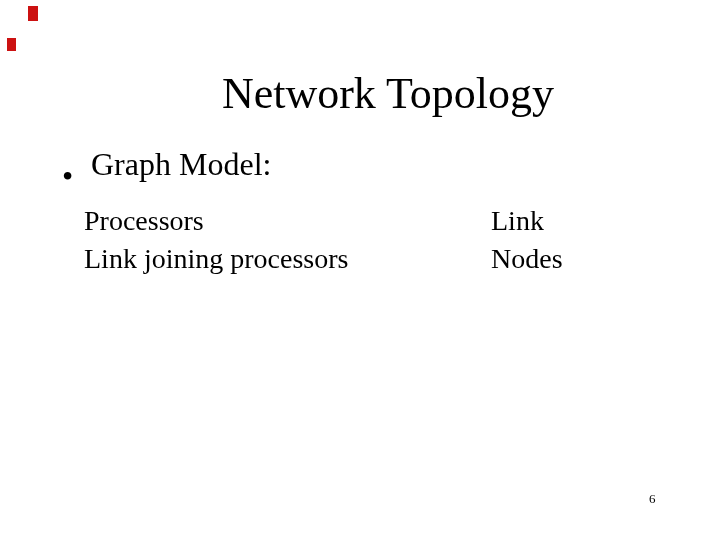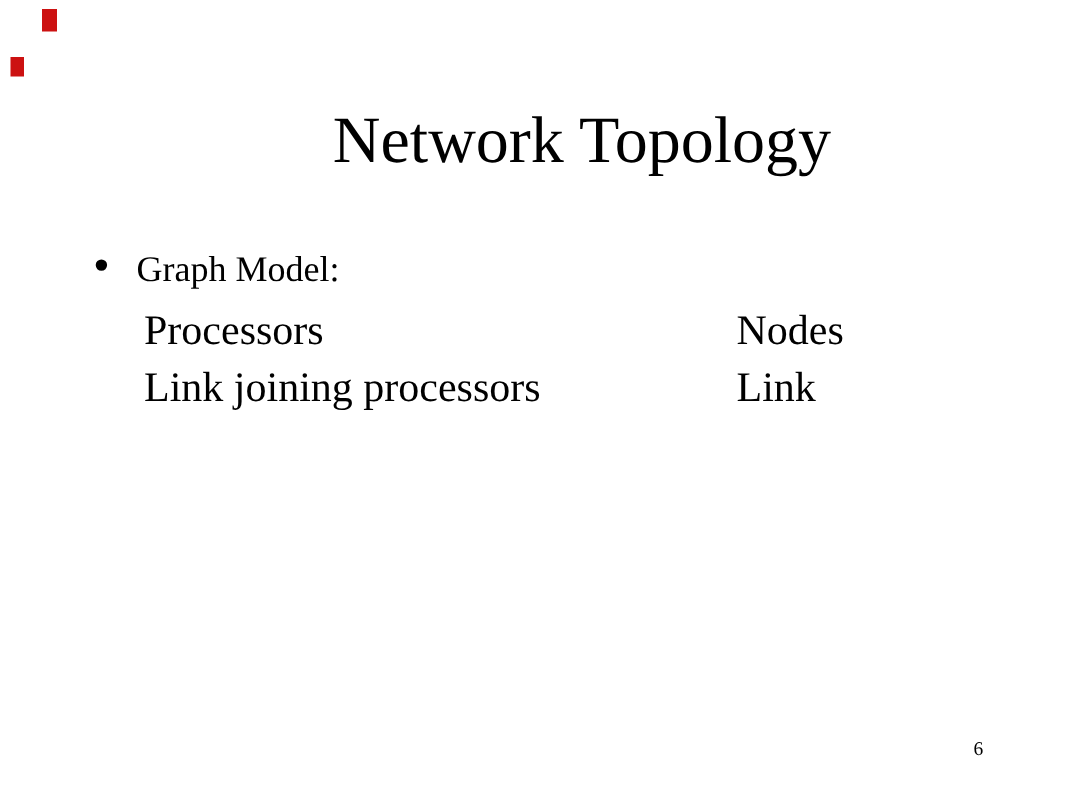--- a/index.html
+++ b/index.html
@@ -29,35 +29,35 @@
   }
   .bullet-marker {
     position: absolute;
     top: 160px;
     left: 62px;
     font-size: 32px;
     line-height: 1;
   }
   .bullet-label {
     position: absolute;
-    top: 168px;
+    top: 148px;
     left: 91px;
-    font-size: 24px;
+    font-size: 32px;
     line-height: 1;
     white-space: nowrap;
     font-family: Liberation Serif, serif;
   }
   .body-col {
     position: absolute;
     top: 202px;
     font-size: 28px;
     line-height: 38px;
     white-space: nowrap;
   }
-  .body-col.left  { left: 96px; }
+  .body-col.left  { left: 84px; }
   .body-col.right { left: 491px; }
   .page-number {
     position: absolute;
     top: 492px;
     left: 649px;
     font-size: 13px;
     line-height: 1;
   }
   .artifact-mark {
     position: absolute;
@@ -73,21 +73,21 @@
   <span class="bullet-marker">•</span>
 
   <span class="bullet-label">Graph Model:</span>
 
   <div class="body-col left">
     <div>Processors</div>
     <div>Link joining processors</div>
   </div>
 
   <div class="body-col right">
+    <div>Link</div>
     <div>Nodes</div>
-    <div>Link</div>
   </div>
 
   <div class="page-number">6</div>
 
 <div class="artifact-mark" style="left: 28px; top: 6px; width: 10px; height: 15px; background: rgb(204, 17, 17);"></div>
     <div class="artifact-mark" style="left: 7px; top: 38px; width: 9px; height: 13px; background: rgb(204, 17, 17);"></div>
   </div>
 
 </body></html>

